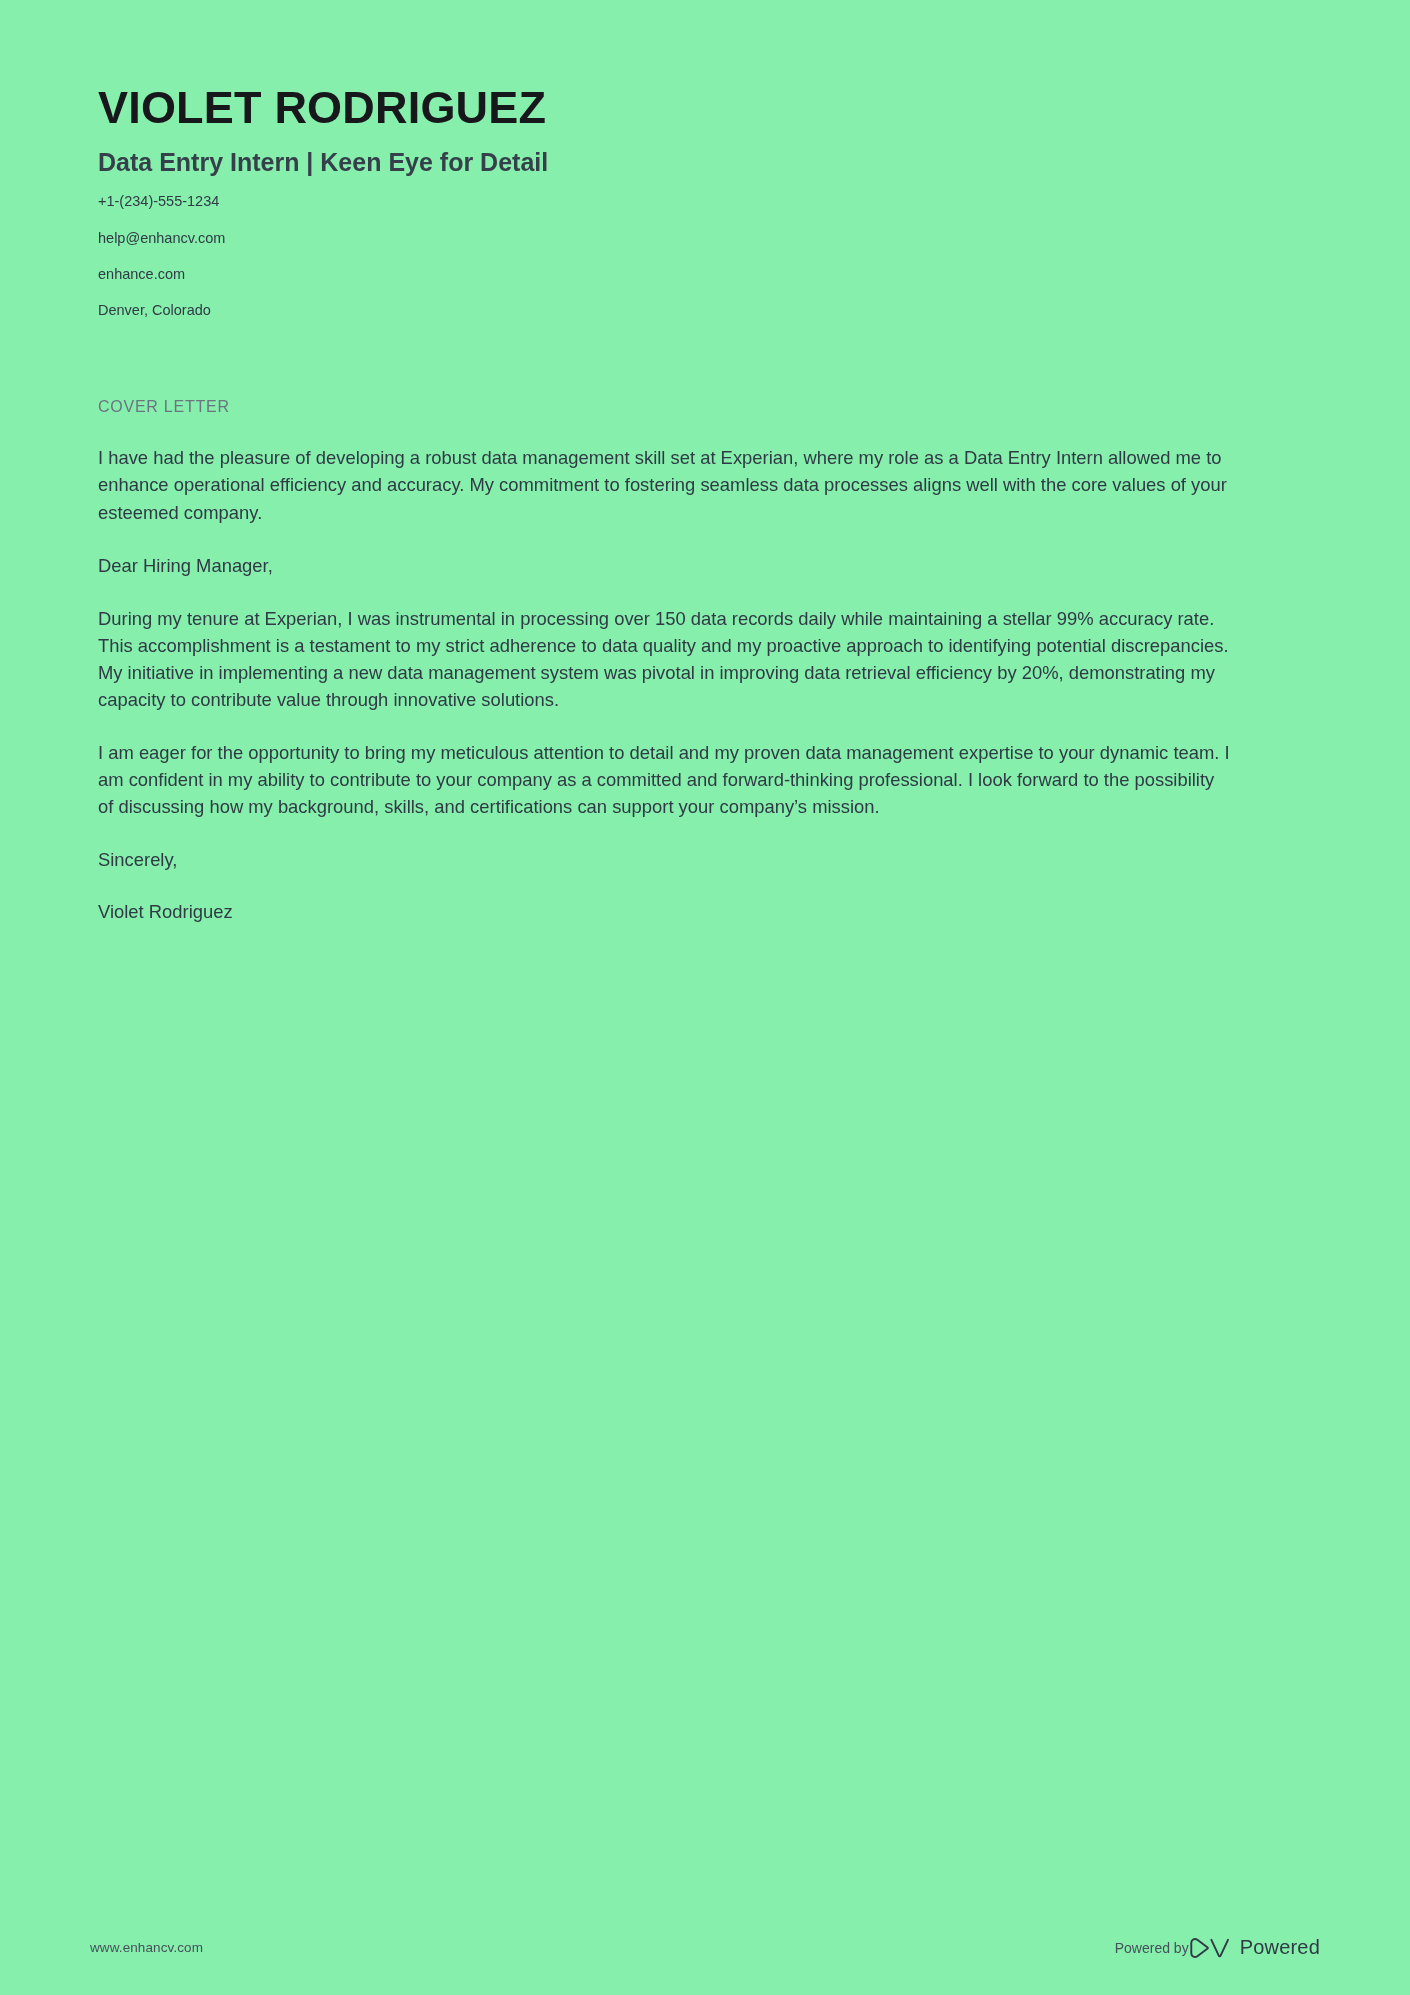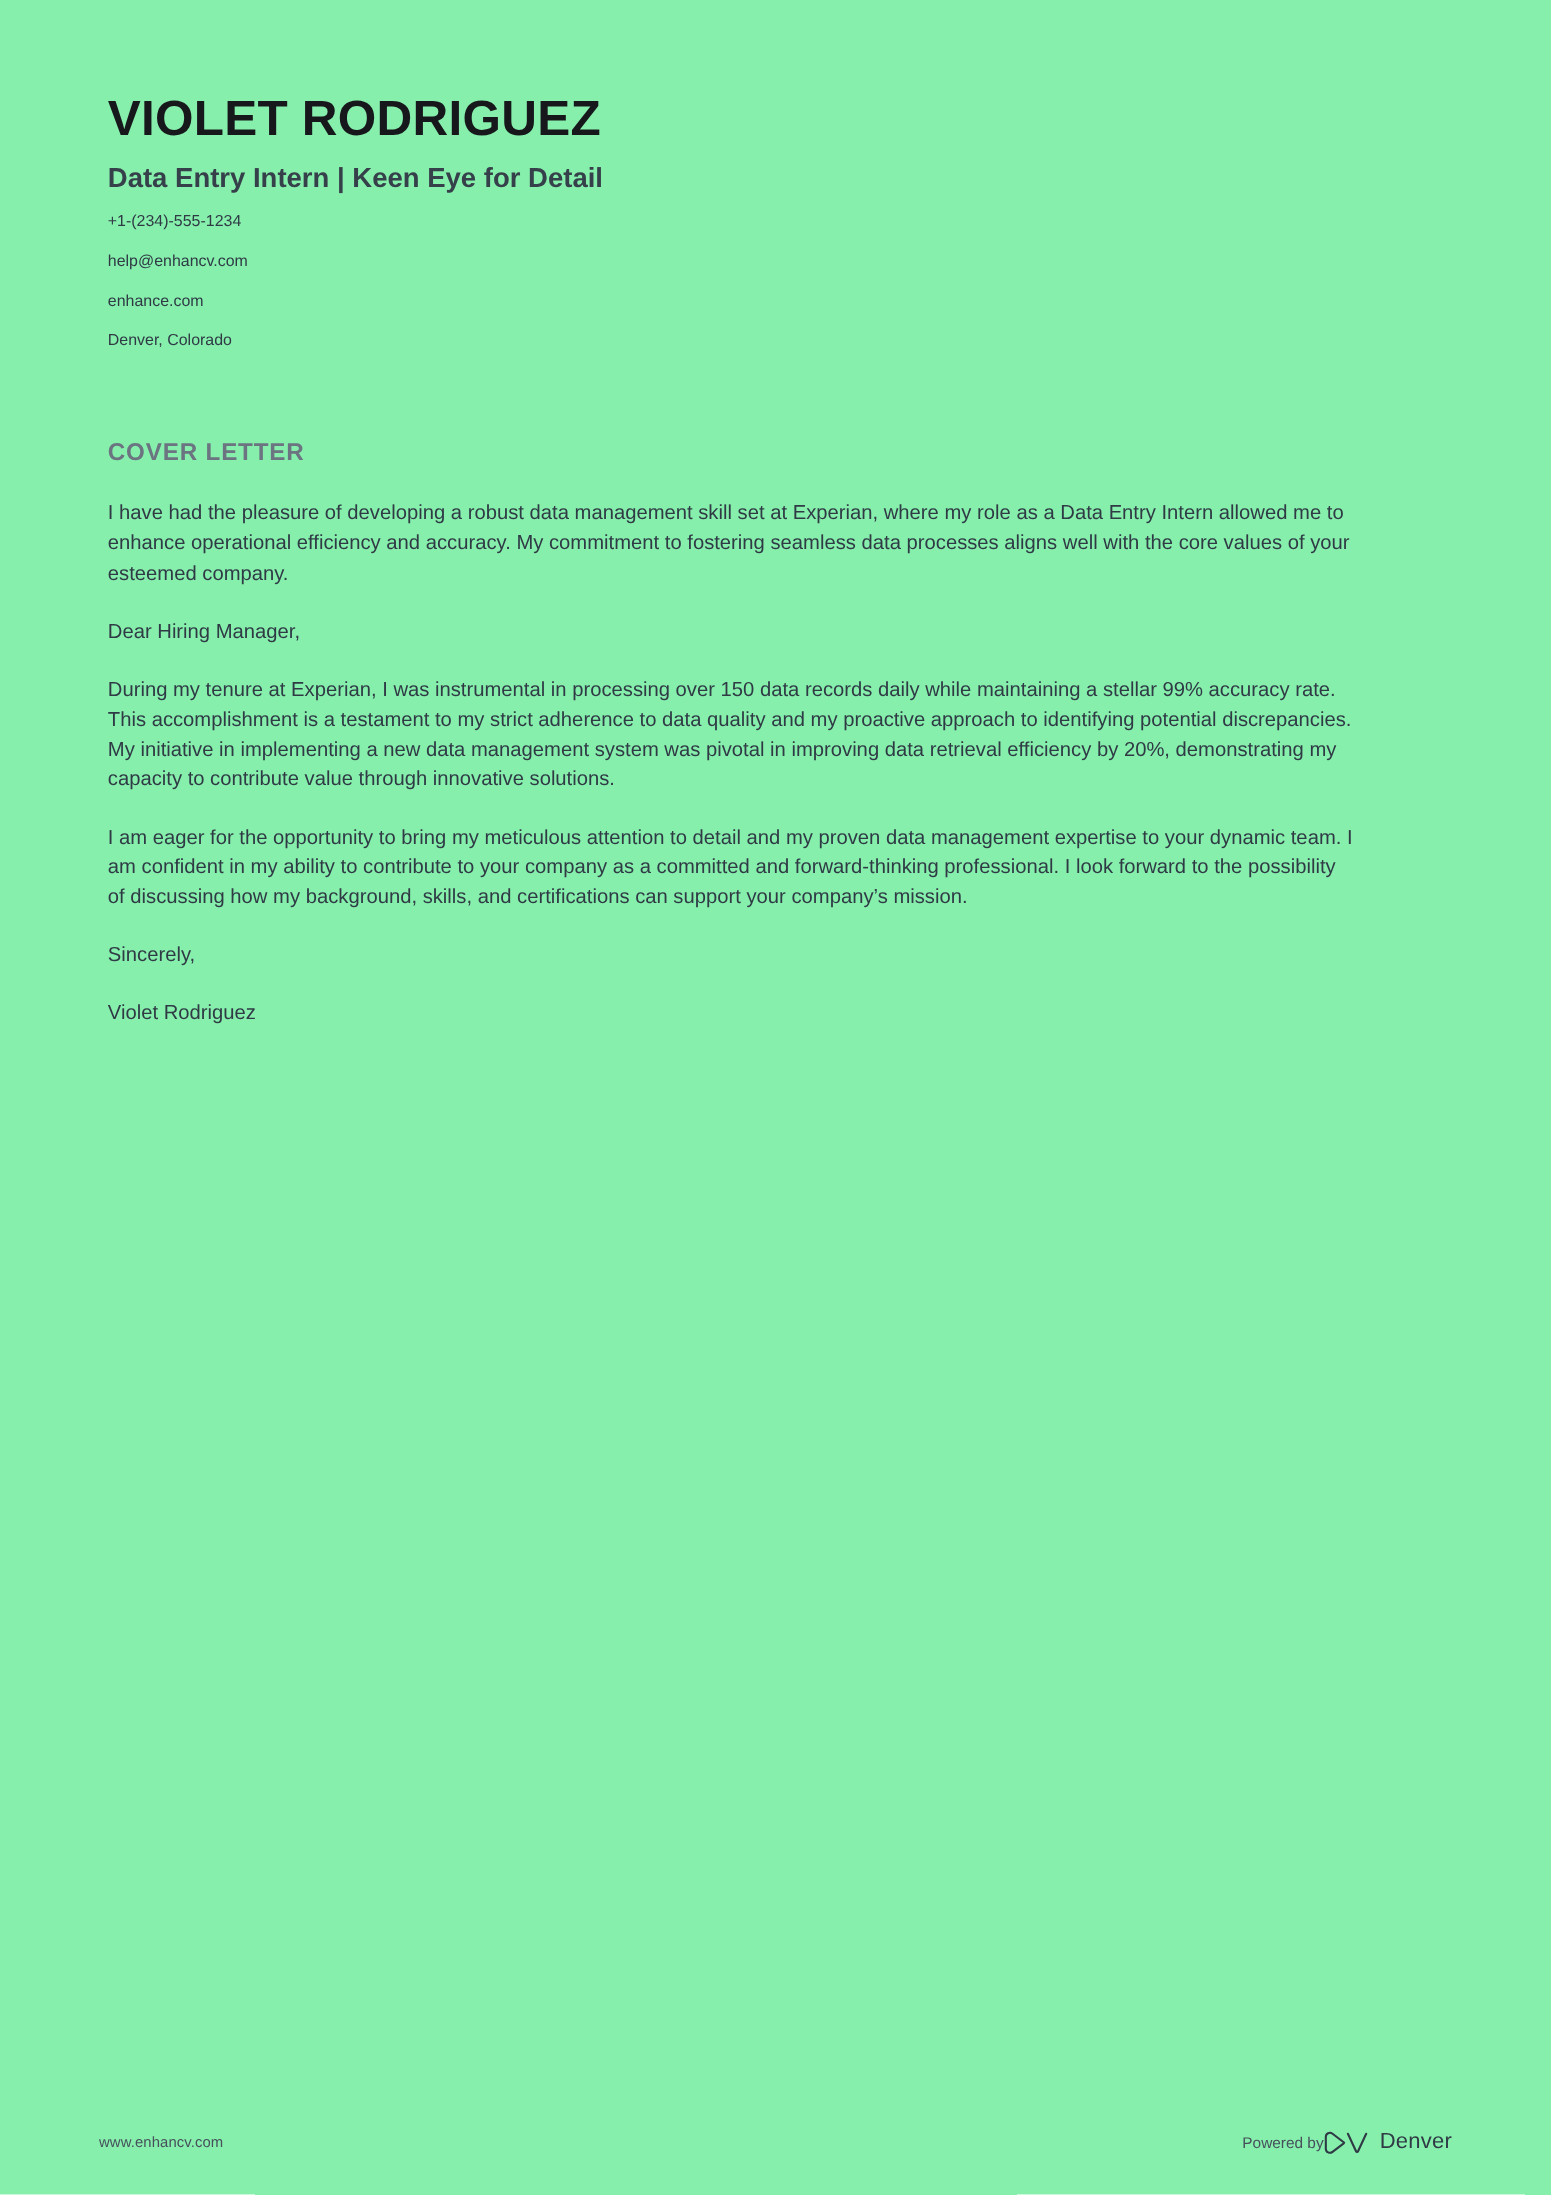--- a/index.html
+++ b/index.html
@@ -61,22 +61,22 @@
     margin-right: 22px;
     white-space: nowrap;
   }
   .contact-item:last-child { margin-right: 0; }
 
   
   .section {
     margin-top: 78px;
   }
   .section-heading {
-    font-size: 22px;
-    font-weight: 700;
+    font-size: 16px;
+    font-weight: 400;
     letter-spacing: 0.75px;
     color: #6b7480;
     margin: 0 0 28px 0;
     text-transform: uppercase;
   }
 
   .letter-body {
     width: 1135px;
   }
   .para {
@@ -172,18 +172,18 @@
   <div class="footer">
     <div class="footer-inner">
       <span class="footer-url">www.enhancv.com</span>
       <div class="footer-brand">
         <span class="powered-by">Powered by</span>
         <span class="brand-lockup">
           <svg class="brand-mark" viewBox="0 0 46 24" aria-hidden="true">
             <path d="M2.5 6.2 C2.5 2.6 6.4 0.9 9.2 3.0 L20.0 11.2 C21.0 12.0 21.0 12.0 20.0 12.8 L9.2 21.0 C6.4 23.1 2.5 21.4 2.5 17.8 Z" fill="none" stroke="#2f3a45" stroke-width="2.1" stroke-linejoin="round"></path>
             <path d="M24.5 3.0 L32.6 20.4 C33.0 21.3 34.2 21.3 34.6 20.4 L42.7 3.0" fill="none" stroke="#2f3a45" stroke-width="2.1" stroke-linecap="round" stroke-linejoin="round"></path>
           </svg>
-          <span class="brand-name">Denver</span>
+          <span class="brand-name">Powered</span>
         </span>
       </div>
     </div>
   </div>
 </div>
 
 </body></html>

